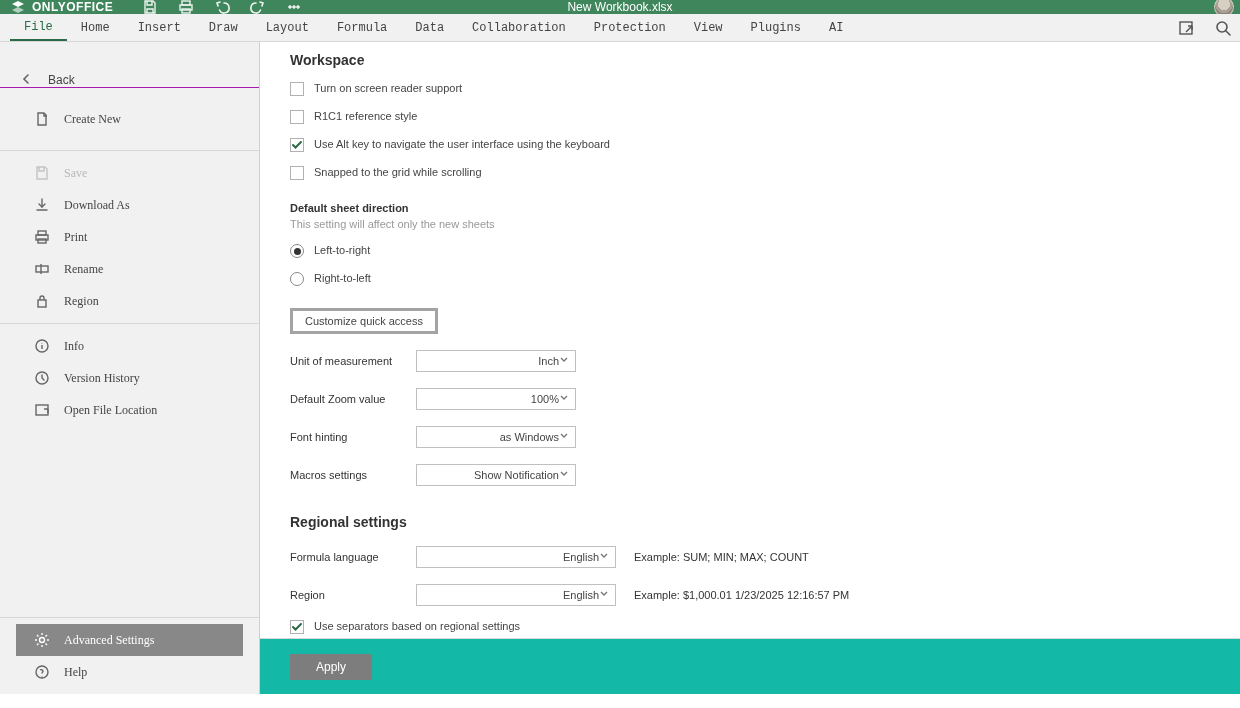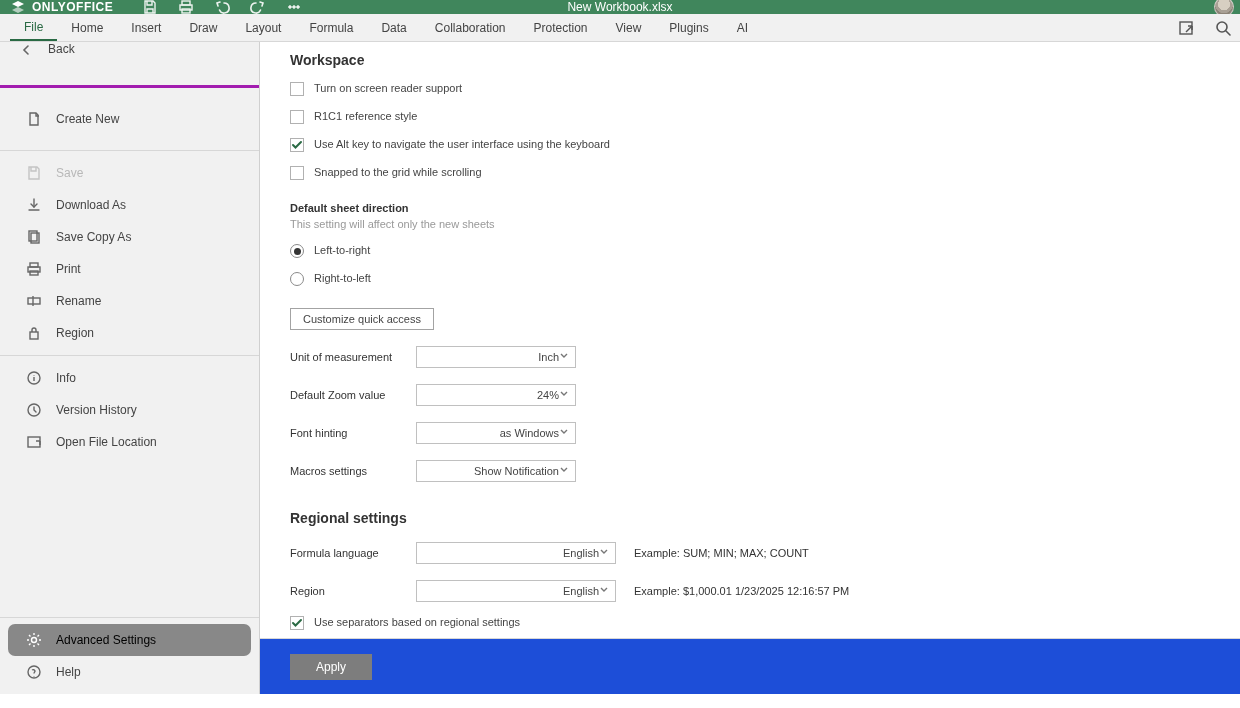--- a/index.html
+++ b/index.html
@@ -57,20 +57,21 @@
   
   .tabbar {
     height: 28px;
     background: #f1f1f1;
     border-bottom: 1px solid #d7d7d7;
     display: flex;
     align-items: stretch;
     padding-left: 10px;
     gap: 0;
     position: relative;
+    font-family: Liberation Mono, monospace;
   }
   .tabbar .tab {
     padding: 0 14px;
     display: flex;
     align-items: center;
     font-size: 12px;
     color: #444;
     cursor: pointer;
   }
   .tabbar .tab.active {
@@ -98,40 +99,39 @@
     width: 260px;
     border-right: 1px solid #d0d0d0;
     background: #f1f1f1;
     display: flex;
     flex-direction: column;
     font-size: 12px;
     color: #444;
   }
   .sidebar .back-row {
     height: 46px;
-    display:flex; align-items:flex-start; gap:14px;
+    display:flex; align-items:flex-end; gap:14px;
     padding: 0 18px;
-    border-bottom: 3px solid #a21caf;
-    cursor: pointer;
-  }
-  .side-group { padding: 6px 8px; }
+    border-bottom: 1px solid #a21caf;
+    cursor: pointer;
+  }
+  .side-group { padding: 6px 16px; font-family: Liberation Serif, serif; }
   .side-group.sep { border-top: 1px solid #d7d7d7; }
   .side-item {
     height: 32px;
     display: flex; align-items: center; gap: 14px;
     padding: 0 18px;
     cursor: pointer;
     color: #444;
   }
   .side-item.disabled { color: #b8b8b8; cursor: default; }
   .side-item.create { height: 50px; }
   .side-item.selected {
     background: #888;
-    color: #000000;
-    border-radius: 7px;
+    color: #ffffff;
   }
   .side-item.selected svg { stroke: #fff; }
   .side-item svg { stroke: #666; }
   .side-item.disabled svg { stroke: #c4c4c4; }
   .spacer-flex { flex: 1; }
 
   
   .content {
     flex: 1;
     position: relative;
@@ -165,21 +165,21 @@
   .rb {
     width: 14px; height: 14px; border-radius:50%;
     border: 1px solid #8a8a8a; background:#fff;
     display:flex; align-items:center; justify-content:center;
     cursor:pointer;
   }
   .rb .dot { width:7px; height:7px; border-radius:50%; background:#333; display:none;}
   .rb.selected .dot { display:block; }
 
   .btn {
-    border: 1px solid #a3a3a3;
+    border: 3px solid #a3a3a3;
     background: #fff;
     padding: 4px 12px;
     font-size: 11px;
     cursor: pointer;
     display:inline-block;
     margin-top: 22px;
   }
 
   .form-row {
     display: flex; align-items: center;
@@ -200,21 +200,21 @@
   .example { margin-left: 18px; font-size: 11px; color: #333; }
 
   
   .content-footer {
     position: absolute;
     left: 0; right: 0; bottom: 0;
     height: 56px;
     border-top: 1px solid #d7d7d7;
     padding-left: 30px;
     display:flex; align-items:center;
-    background:#1d4ed8;
+    background:#14b8a6;
   }
   .apply-btn {
     background: #7d7d7d;
     color: #fff;
     border: none;
     padding: 6px 26px;
     font-size: 12px;
     cursor: pointer;
   }
 
@@ -371,29 +371,20 @@
               <path d="M8 2v8"></path>
               <path d="M5 7l3 3 3-3"></path>
               <path d="M3 13h10"></path>
             </svg>
           </span>
         <span>Download As</span>
       </div>
       <div class="side-item">
         <span class="sicon">
             <svg width="16" height="16" viewBox="0 0 16 16" fill="none" stroke-width="1.4">
-              <rect x="3" y="2" width="8" height="10"></rect>
-              <rect x="5" y="4" width="8" height="10"></rect>
-            </svg>
-          </span>
-        <span>Save Copy As</span>
-      </div>
-      <div class="side-item">
-        <span class="sicon">
-            <svg width="16" height="16" viewBox="0 0 16 16" fill="none" stroke-width="1.4">
               <rect x="4" y="2" width="8" height="4"></rect>
               <rect x="2" y="6" width="12" height="5"></rect>
               <rect x="4" y="10" width="8" height="4"></rect>
             </svg>
           </span>
         <span>Print</span>
       </div>
       <div class="side-item">
         <span class="sicon">
             <svg width="16" height="16" viewBox="0 0 16 16" fill="none" stroke-width="1.4">
@@ -513,21 +504,21 @@
         <div class="select">
           <span>Inch</span>
           <span class="caret"><svg width="10" height="10" viewBox="0 0 10 10" fill="none" stroke-width="1.4">
                 <path d="M2 3l3 3 3-3"></path>
               </svg></span>
         </div>
       </div>
       <div class="form-row">
         <div class="flabel">Default Zoom value</div>
         <div class="select">
-          <span>24%</span>
+          <span>100%</span>
           <span class="caret"><svg width="10" height="10" viewBox="0 0 10 10" fill="none" stroke-width="1.4">
                 <path d="M2 3l3 3 3-3"></path>
               </svg></span>
         </div>
       </div>
       <div class="form-row">
         <div class="flabel">Font hinting</div>
         <div class="select">
           <span>as Windows</span>
           <span class="caret"><svg width="10" height="10" viewBox="0 0 10 10" fill="none" stroke-width="1.4">

